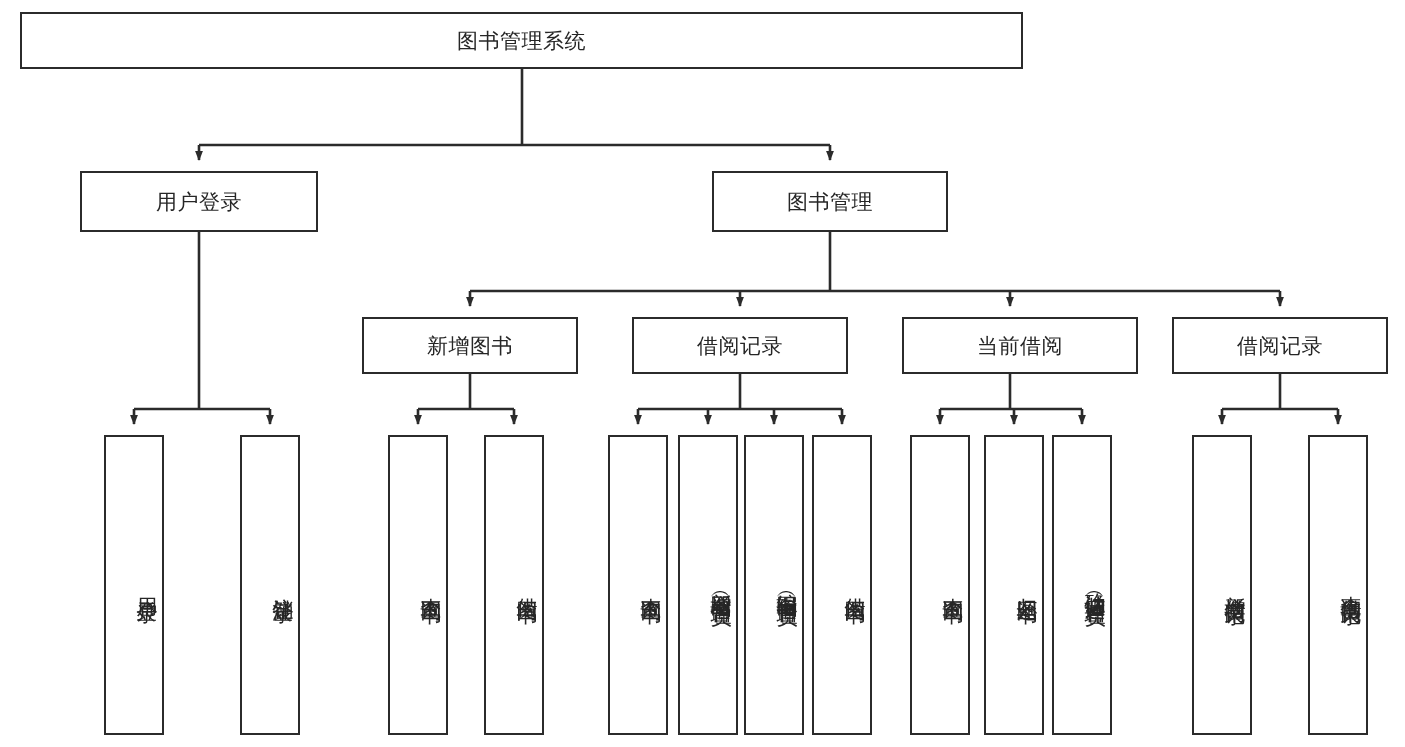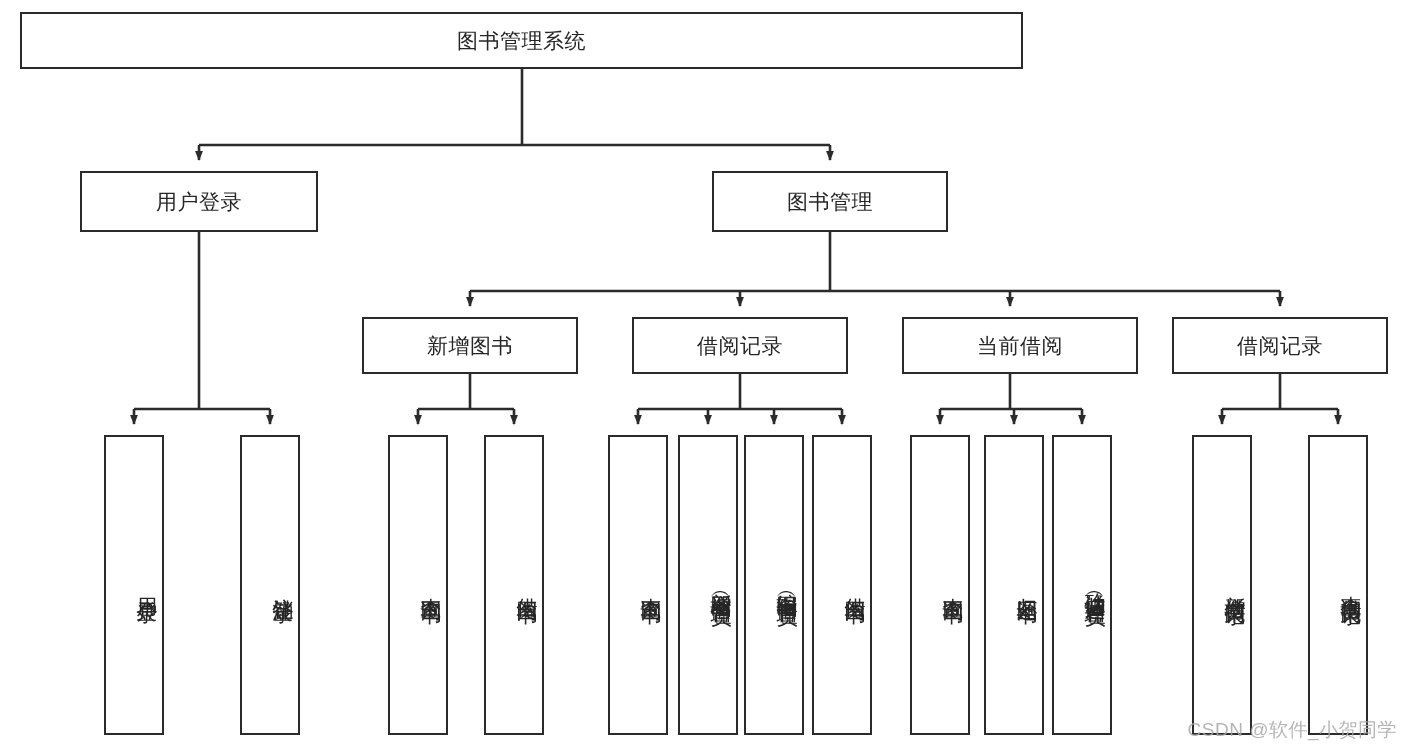--- a/index.html
+++ b/index.html
@@ -179,15 +179,14 @@
   <div class="node vertical" style="left: 1052px; top: 435px; width: 60px; height: 300px;">
     <span class="nlabel">确认归还（管理员）</span>
   </div>
   <div class="node vertical" style="left: 1192px; top: 435px; width: 60px; height: 300px;">
     <span class="nlabel">新增借阅记录</span>
   </div>
   <div class="node vertical" style="left: 1308px; top: 435px; width: 60px; height: 300px;">
     <span class="nlabel">查询借阅记录</span>
   </div>
 
-  <div id="watermark">CSDN @软件_小贺同学</div>
 
 </div>
 
 </body></html>

